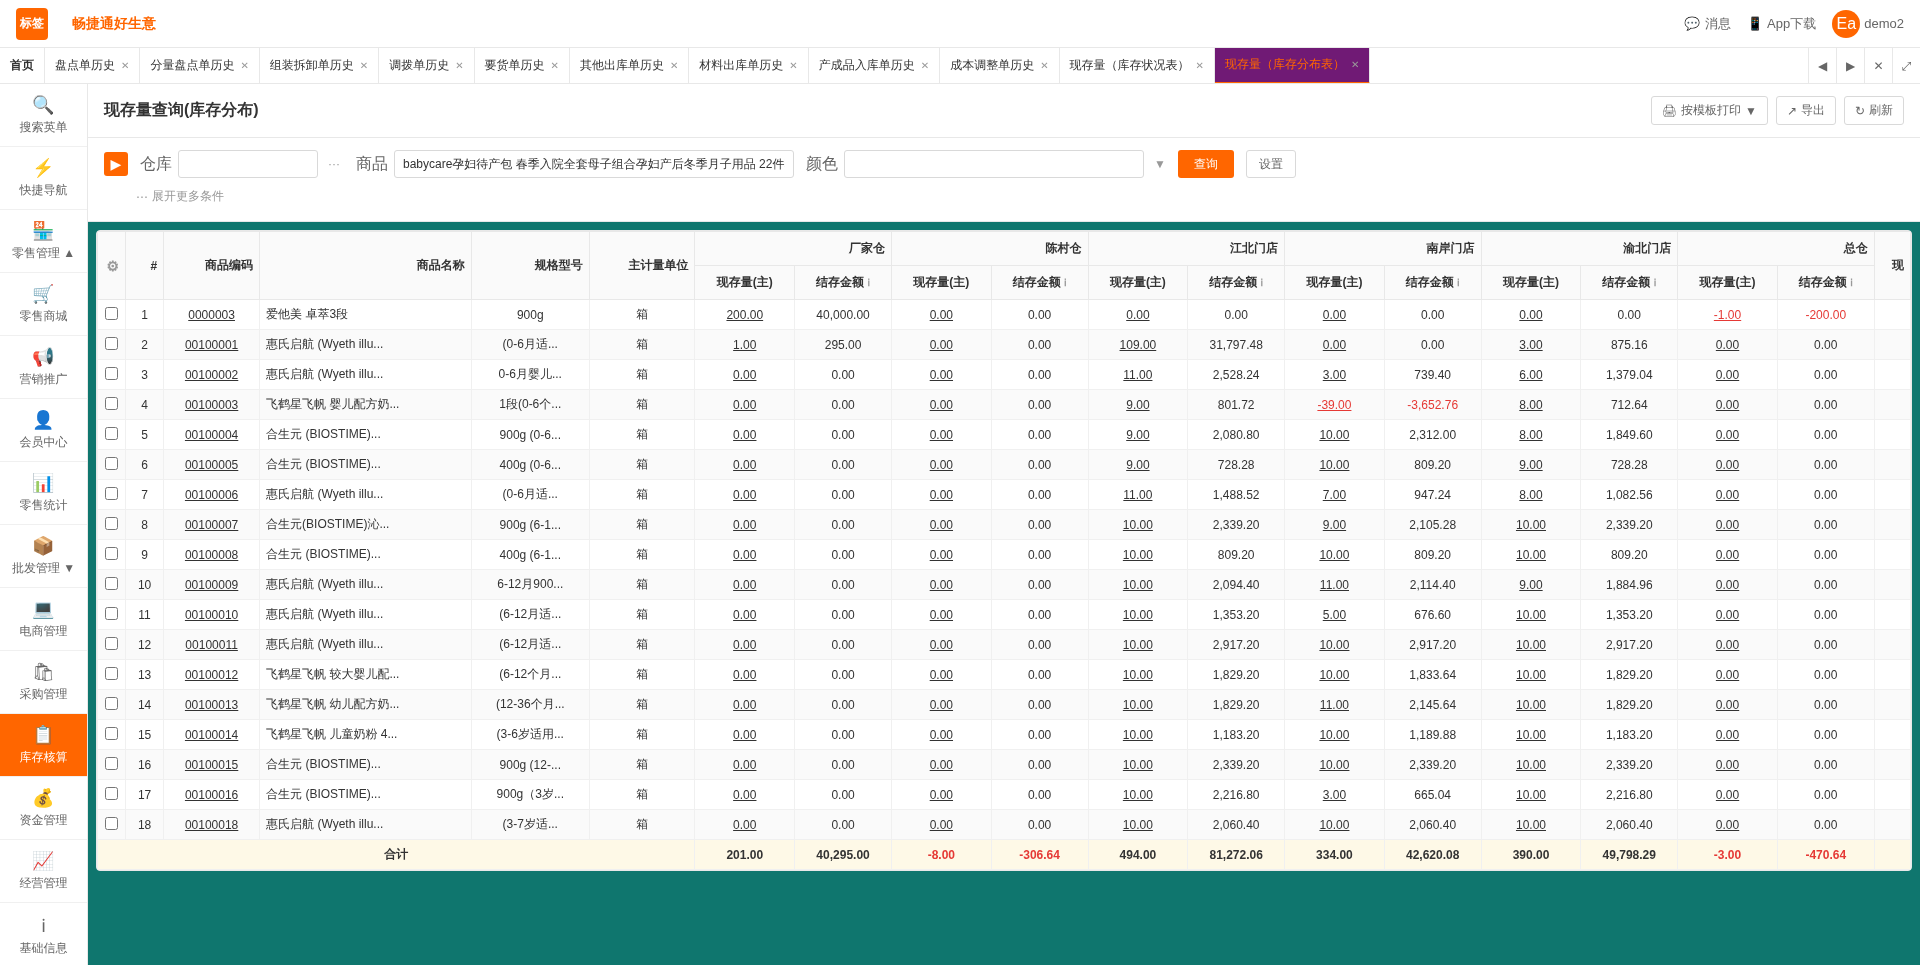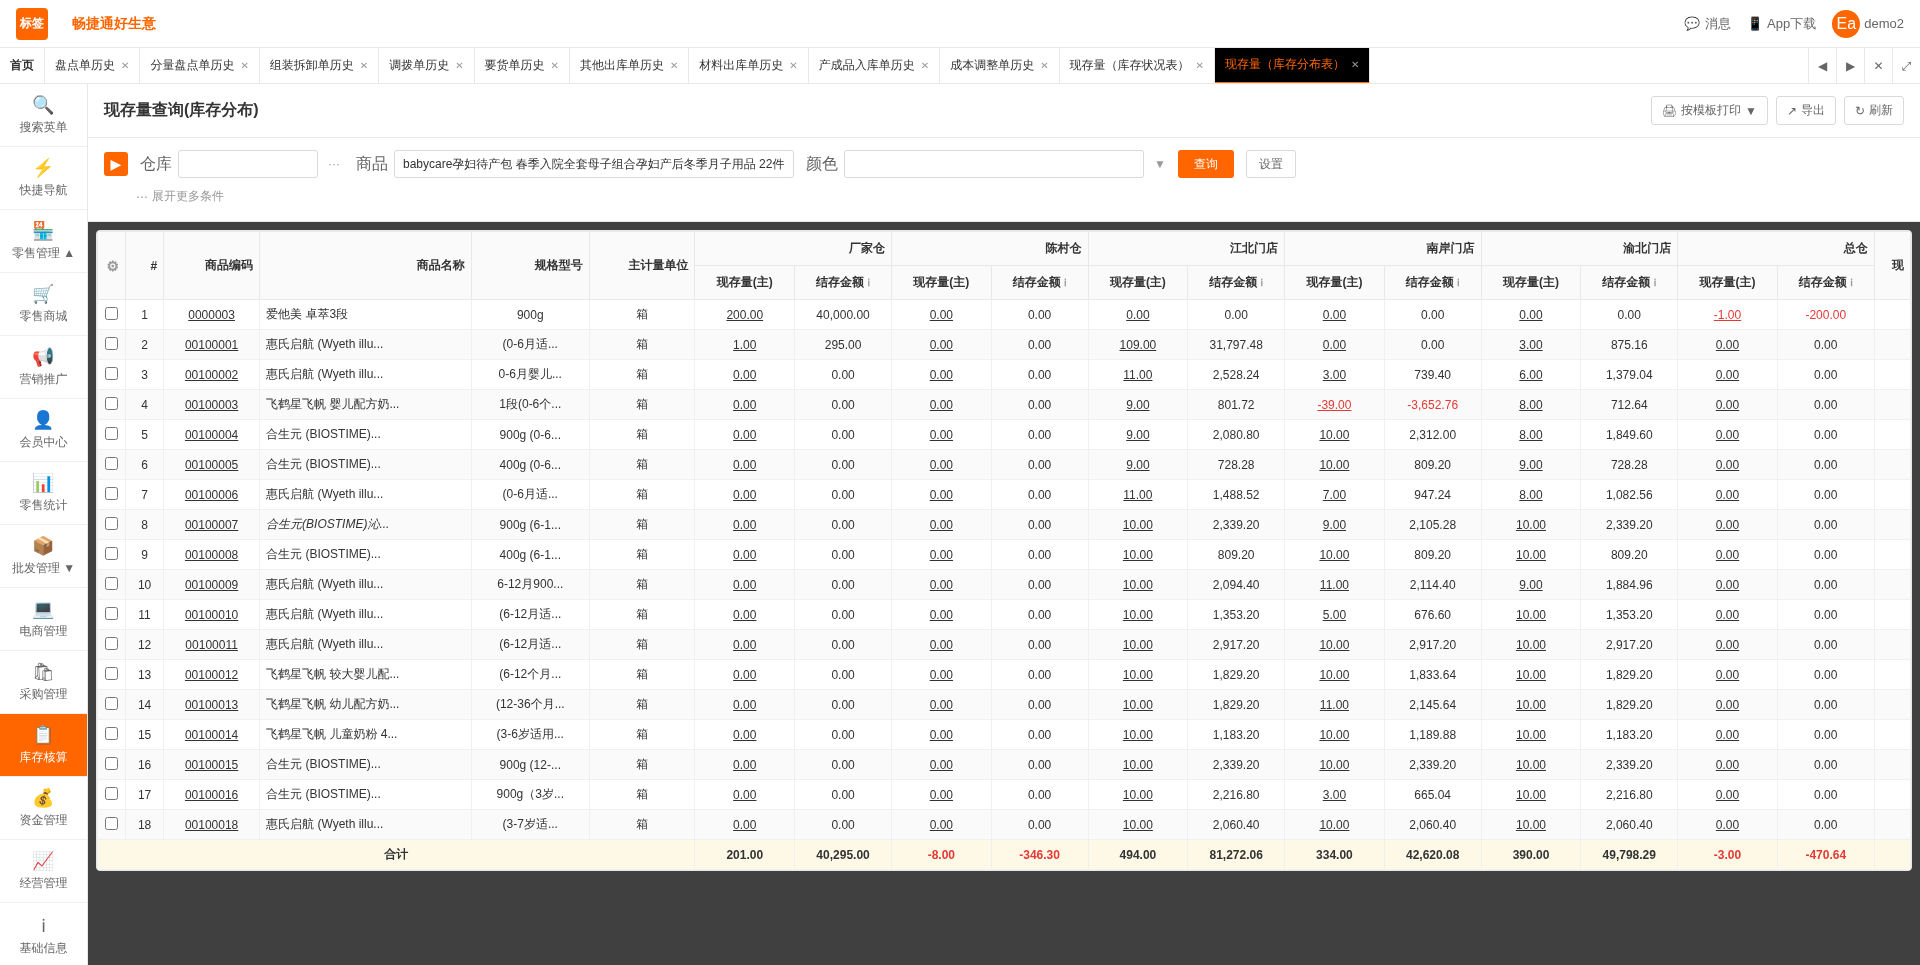--- a/index.html
+++ b/index.html
@@ -41,21 +41,21 @@
       align-items: center;
       padding: 0 10px;
       height: 36px;
       font-size: 12px;
       cursor: pointer;
       white-space: nowrap;
       border-right: 1px solid #e8e8e8;
       color: #333;
     }
     .nav-tab.home { background: #fff; color: #333; font-weight: bold; }
-    .nav-tab.active { background: #000000; color: #ff6600; border-bottom: 2px solid #ff6600; }
+    .nav-tab.active { background: #701a75; color: #ff6600; border-bottom: 2px solid #ff6600; }
     .nav-tab .close-icon { margin-left: 6px; color: #999; font-size: 10px; }
     .nav-arrows { display: flex; align-items: center; margin-left: auto; }
     .nav-arrow-btn { width: 28px; height: 36px; display: flex; align-items: center; justify-content: center; cursor: pointer; border-left: 1px solid #e8e8e8; color: #666; }
     .nav-close-btn { width: 28px; height: 36px; display: flex; align-items: center; justify-content: center; cursor: pointer; border-left: 1px solid #e8e8e8; color: #666; }
 
     
     .sidebar {
       position: fixed;
       left: 0;
       top: 84px;
@@ -82,21 +82,21 @@
     .sidebar-item .icon { font-size: 18px; margin-bottom: 3px; }
 
     
     .main-content {
       position: fixed;
       top: 84px;
       left: 88px;
       right: 0;
       bottom: 0;
       overflow-y: auto;
-      background: #404040;
+      background: #0f766e;
     }
     .page-header {
       background: #fff;
       padding: 12px 16px 0;
       border-bottom: 1px solid #e8e8e8;
       display: flex;
       align-items: center;
       justify-content: space-between;
     }
     .page-title { font-size: 16px; font-weight: bold; color: #333; padding-bottom: 12px; }
@@ -557,21 +557,21 @@
     <td class="text-underline">8.00</td>
     <td>1,082.56</td>
     <td class="text-underline ">0.00</td>
     <td class="">0.00</td>
     <td></td>
   </tr>
           <tr style="background: rgb(250, 250, 250);">
     <td><input type="checkbox" style=""></td>
     <td>8</td>
     <td class="text-underline">00100007</td>
-    <td class="text-left" style="max-width:160px; overflow:hidden; text-overflow:ellipsis;font-style:italic;">合生元(BIOSTIME)沁...</td>
+    <td class="text-left" style="max-width:160px; overflow:hidden; text-overflow:ellipsis;">合生元(BIOSTIME)沁...</td>
     <td>900g (6-1...</td>
     <td>箱</td>
     <td class="text-underline">0.00</td>
     <td>0.00</td>
     <td class="text-underline">0.00</td>
     <td>0.00</td>
     <td class="text-underline">10.00</td>
     <td>2,339.20</td>
     <td class="text-underline ">9.00</td>
     <td class="">2,105.28</td>
@@ -789,21 +789,21 @@
     <td>2,060.40</td>
     <td class="text-underline ">0.00</td>
     <td class="">0.00</td>
     <td></td>
   </tr>
           <tr class="summary">
   <td colspan="6" style="text-align:center; font-weight:bold;">合计</td>
   <td>201.00</td>
   <td>40,295.00</td>
   <td class="text-red">-8.00</td>
-  <td class="text-red">-346.30</td>
+  <td class="text-red">-306.64</td>
   <td>494.00</td>
   <td>81,272.06</td>
   <td>334.00</td>
   <td>42,620.08</td>
   <td>390.00</td>
   <td>49,798.29</td>
   <td class="text-red">-3.00</td>
   <td class="text-red">-470.64</td>
   <td></td>
 </tr>

